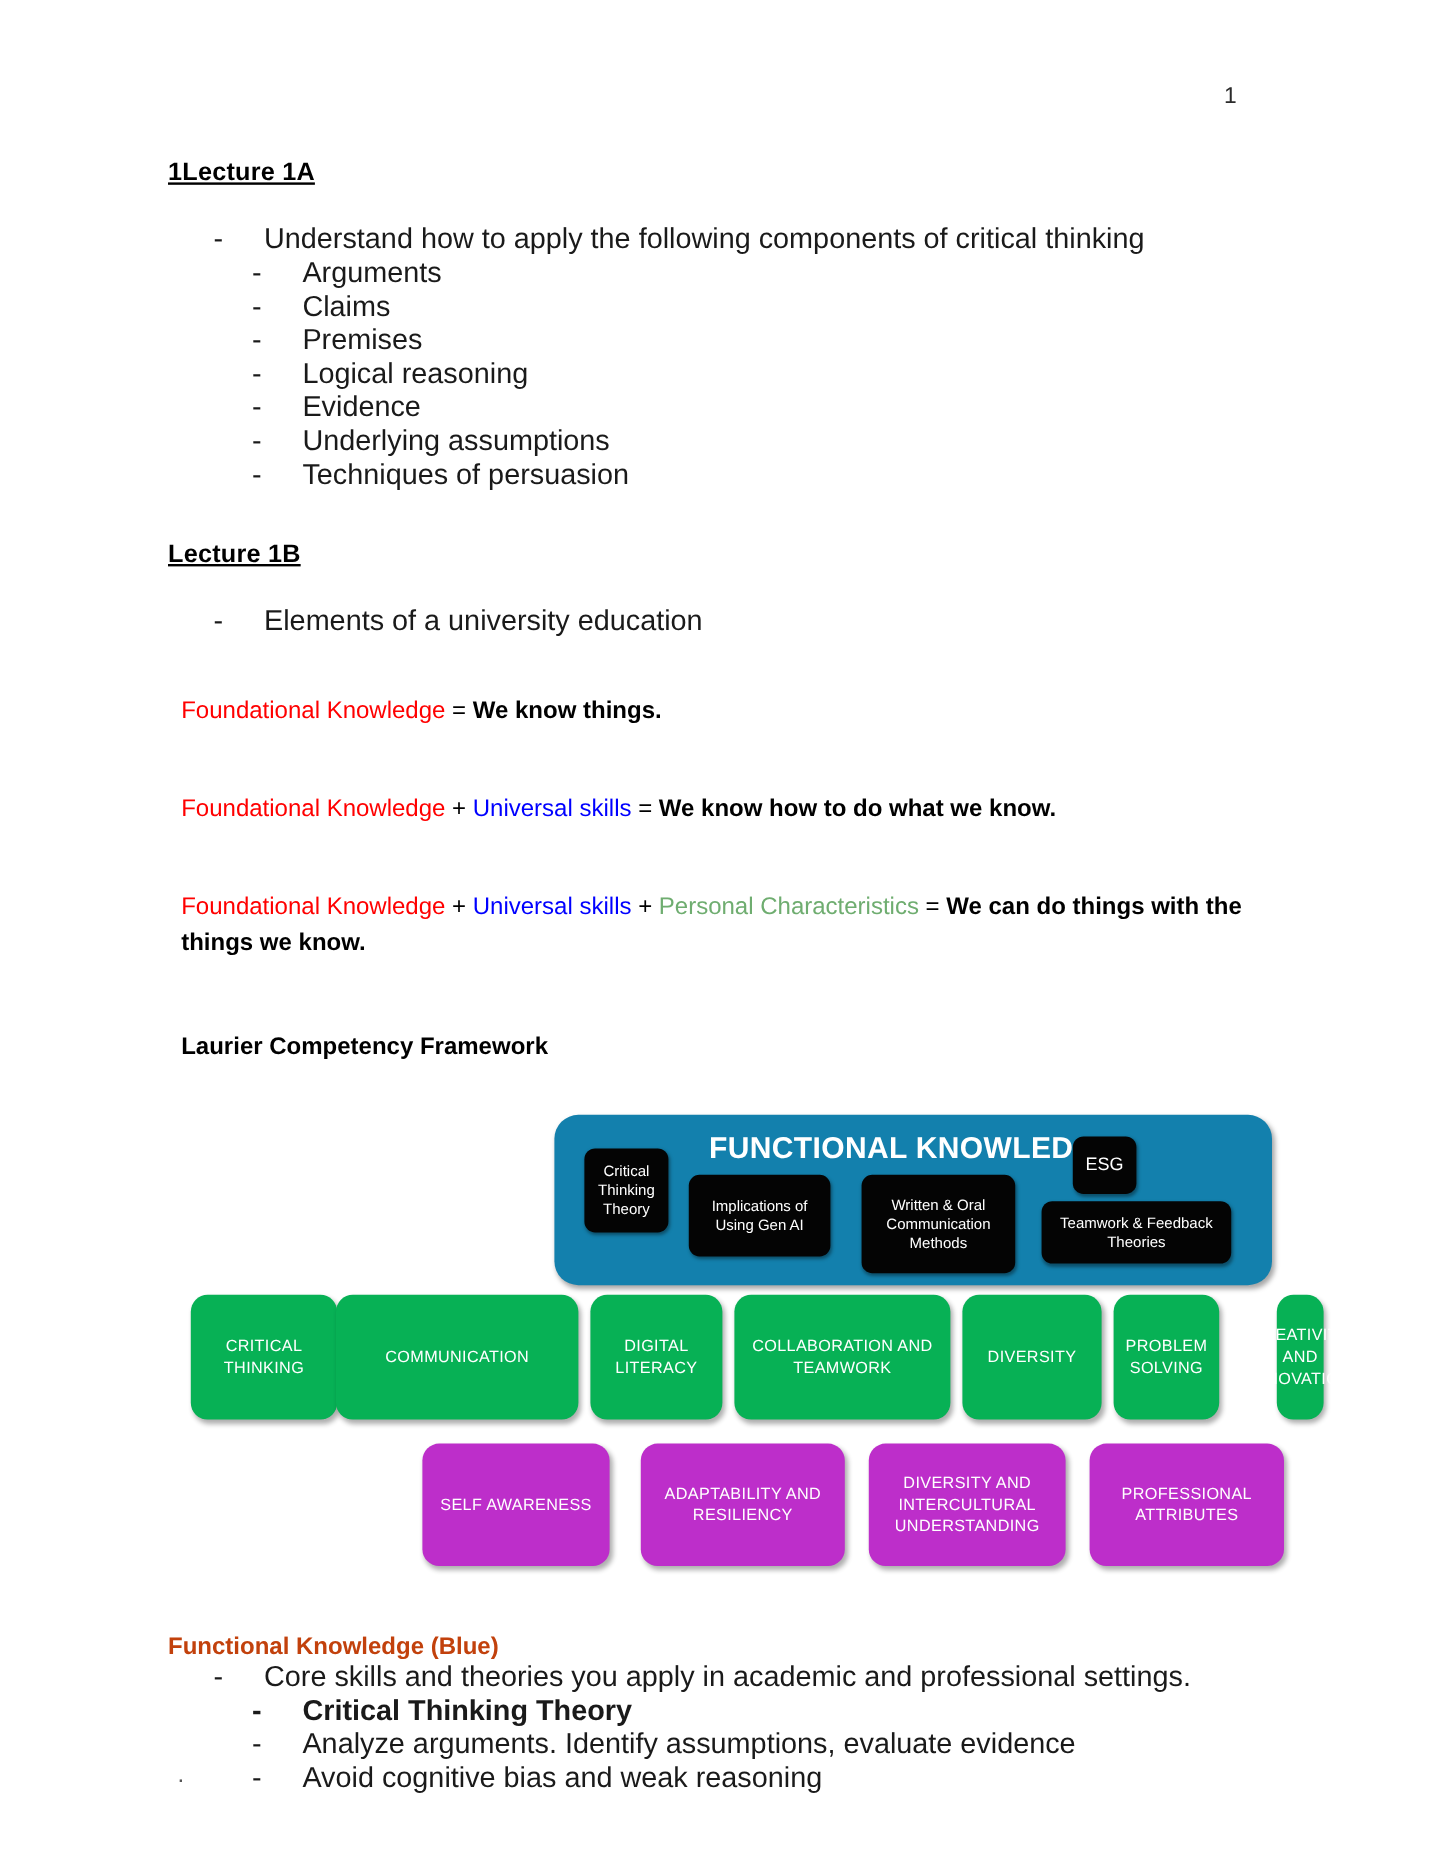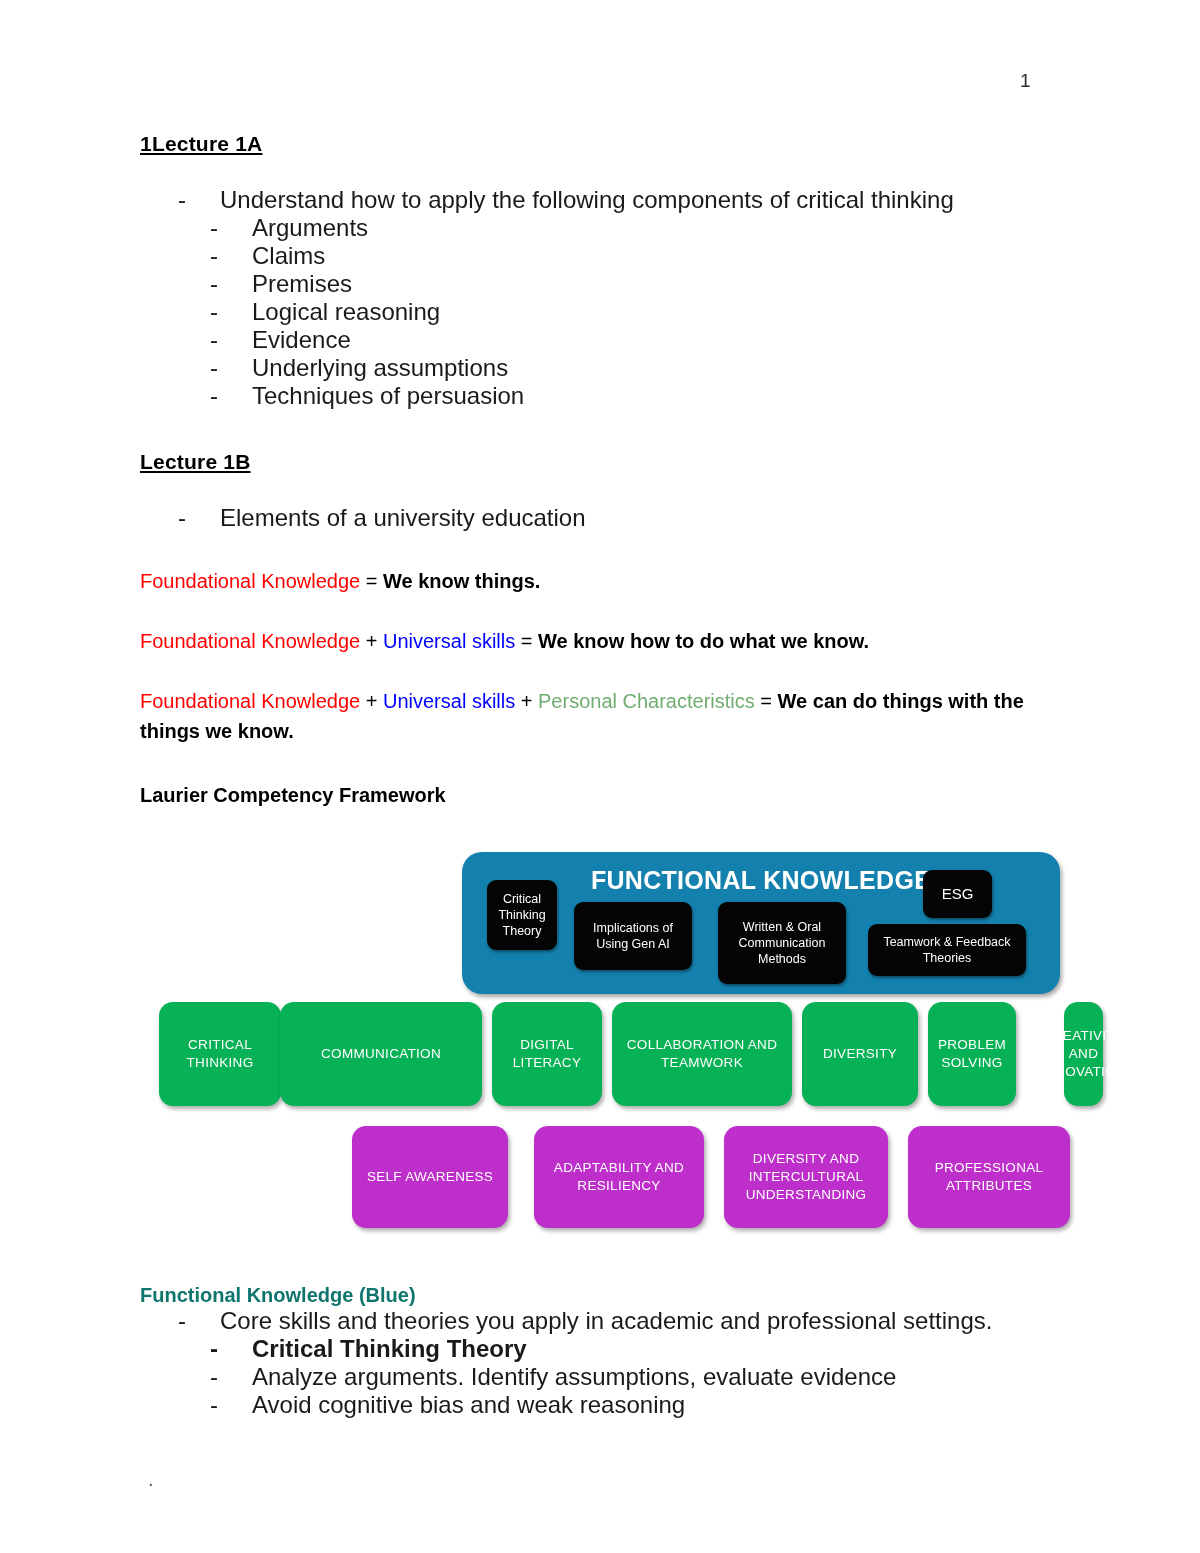--- a/index.html
+++ b/index.html
@@ -70,28 +70,28 @@
     content: "-";
     position: absolute;
     left: 0px;
     top: 0;
   }
   li.dash.bold { font-weight: bold; }
 
   .para {
     font-size: 20px;
     line-height: 30px;
-    margin: 0;
+    margin: 11px;
   }
   .red   { color: #ff0000; }
   .blue  { color: #0000ff; }
   .green { color: #6fad70; }
   .bold  { font-weight: bold; }
   .heading-blue {
-    color: #0f766e;
+    color: #c2410c;
     font-weight: bold;
     font-size: 20px;
     margin: 0;
   }
 
   
   .diagram {
     position: relative;
     width: 930px;
     height: 400px;
@@ -129,21 +129,21 @@
     display: flex;
     align-items: center;
     justify-content: center;
     padding: 2px 5px;
     box-sizing: border-box;
     box-shadow: 1px 2px 3px rgba(0,0,0,0.4);
   }
   .blk-ctt   { left: 25px;  top: 28px;  width: 70px;  height: 70px; }
   .blk-genai { left: 112px; top: 50px;  width: 118px; height: 68px; }
   .blk-woc   { left: 256px; top: 50px;  width: 128px; height: 82px; }
-  .blk-esg   { left: 461px; top: 18px;  width: 69px;  height: 48px; font-size: 15px; }
+  .blk-esg   { left: 432px; top: 18px;  width: 53px;  height: 48px; font-size: 15px; }
   .blk-tf    { left: 406px; top: 72px;  width: 158px; height: 52px; }
 
   .row-green {
     position: absolute;
     left: 0;
     top: 158px;
     width: 930px;
     height: 112px;
   }
   .row-purple {

